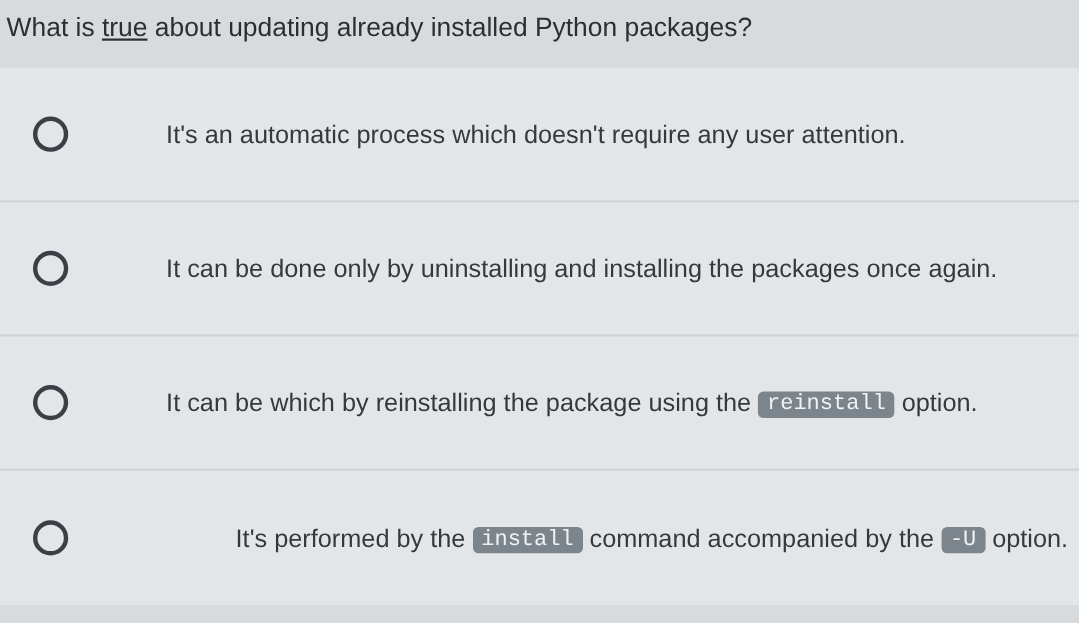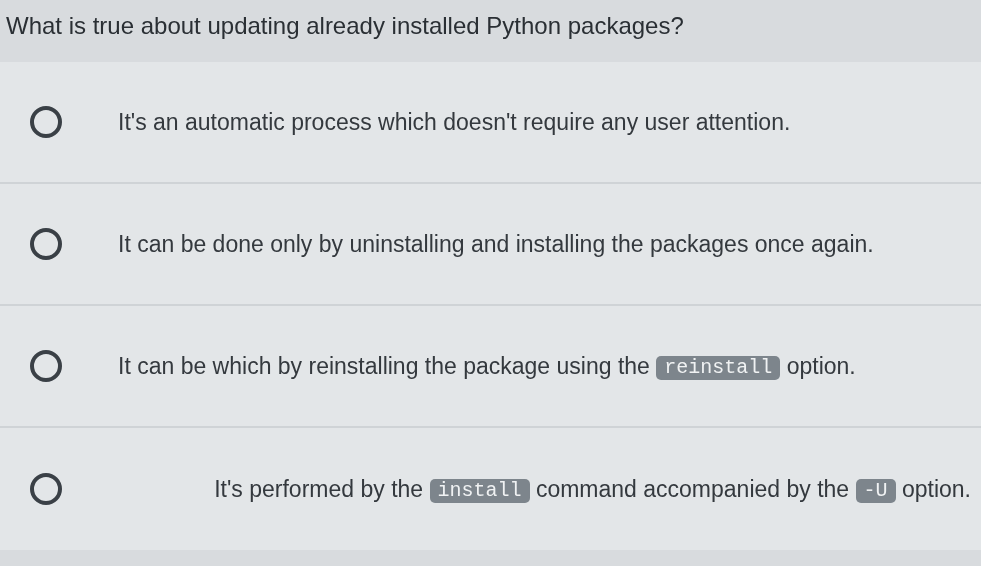--- a/index.html
+++ b/index.html
@@ -14,20 +14,21 @@
       font-family: Arial, Helvetica, sans-serif;
       color: #2a2f34;
       overflow: hidden;
     }
     .question {
       padding: 12px 10px 22px 6px;
       font-size: 24px;
       color: #2a2f34;
     }
     .underline {
+      text-decoration: underline;
     }
     .options {
       display: flex;
       flex-direction: column;
     }
     .option {
       background: #e3e6e8;
       border-bottom: 2px solid #cfd3d6;
       display: flex;
       align-items: center;
@@ -40,21 +41,21 @@
     }
     .radio {
       width: 32px;
       height: 32px;
       border: 4px solid #3a4046;
       border-radius: 50%;
       flex-shrink: 0;
       background: transparent;
     }
     .option-text {
-      margin-left: 56px;
+      margin-left: 89px;
       font-size: 23px;
       color: #34393e;
       line-height: 1.4;
     }
     .code-chip {
       display: inline-block;
       background: #7d858c;
       color: #f0f2f3;
       font-family: "Courier New", Courier, monospace;
       font-size: 20px;

